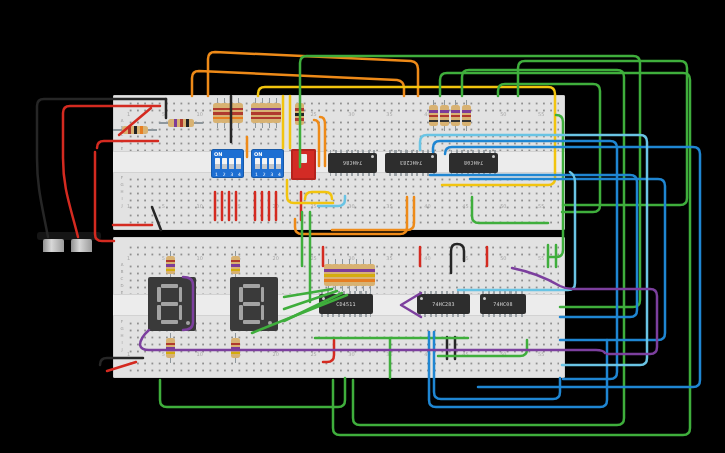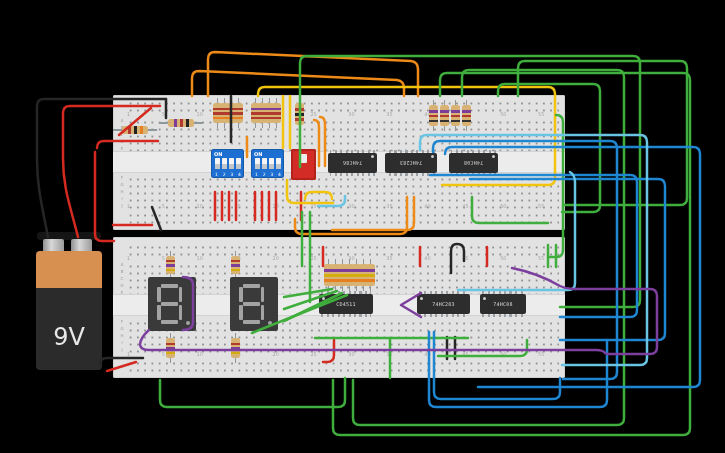--- a/index.html
+++ b/index.html
@@ -129,23 +129,20 @@
 I
 J</div>
     <div class="numsrow" style="top:114px">1 5 10 15 20 25 30 35 40 45 50 55 60</div>
     <div class="dots rail" style="top:121px"></div>
   </div>
 
   <div class="battery">
     <div class="bat-bar"></div>
     <div class="bat-term" style="left:10px"></div>
     <div class="bat-term" style="left:38px"></div>
-    <div class="bat-body">
-      <div class="bat-label">9V</div>
-    </div>
   </div>
 
   <div class="rh" style="left:122px;top:126px;width:26px;--b1:#b03a2e;--b2:#222;--b3:#e67e22"></div>
   <div class="rh" style="left:168px;top:119px;width:26px;--b1:#7d3c98;--b2:#b03a2e;--b3:#222"></div>
 
   <div class="rv" style="left:213px;top:103px;height:20px;--b1:#b03a2e;--b2:#b03a2e;--b3:#e67e22"></div>
   <div class="rv" style="left:220px;top:103px;height:20px;--b1:#b03a2e;--b2:#b03a2e;--b3:#e67e22"></div>
   <div class="rv" style="left:227px;top:103px;height:20px;--b1:#b03a2e;--b2:#b03a2e;--b3:#e67e22"></div>
   <div class="rv" style="left:234px;top:103px;height:20px;--b1:#b03a2e;--b2:#b03a2e;--b3:#e67e22"></div>
 

